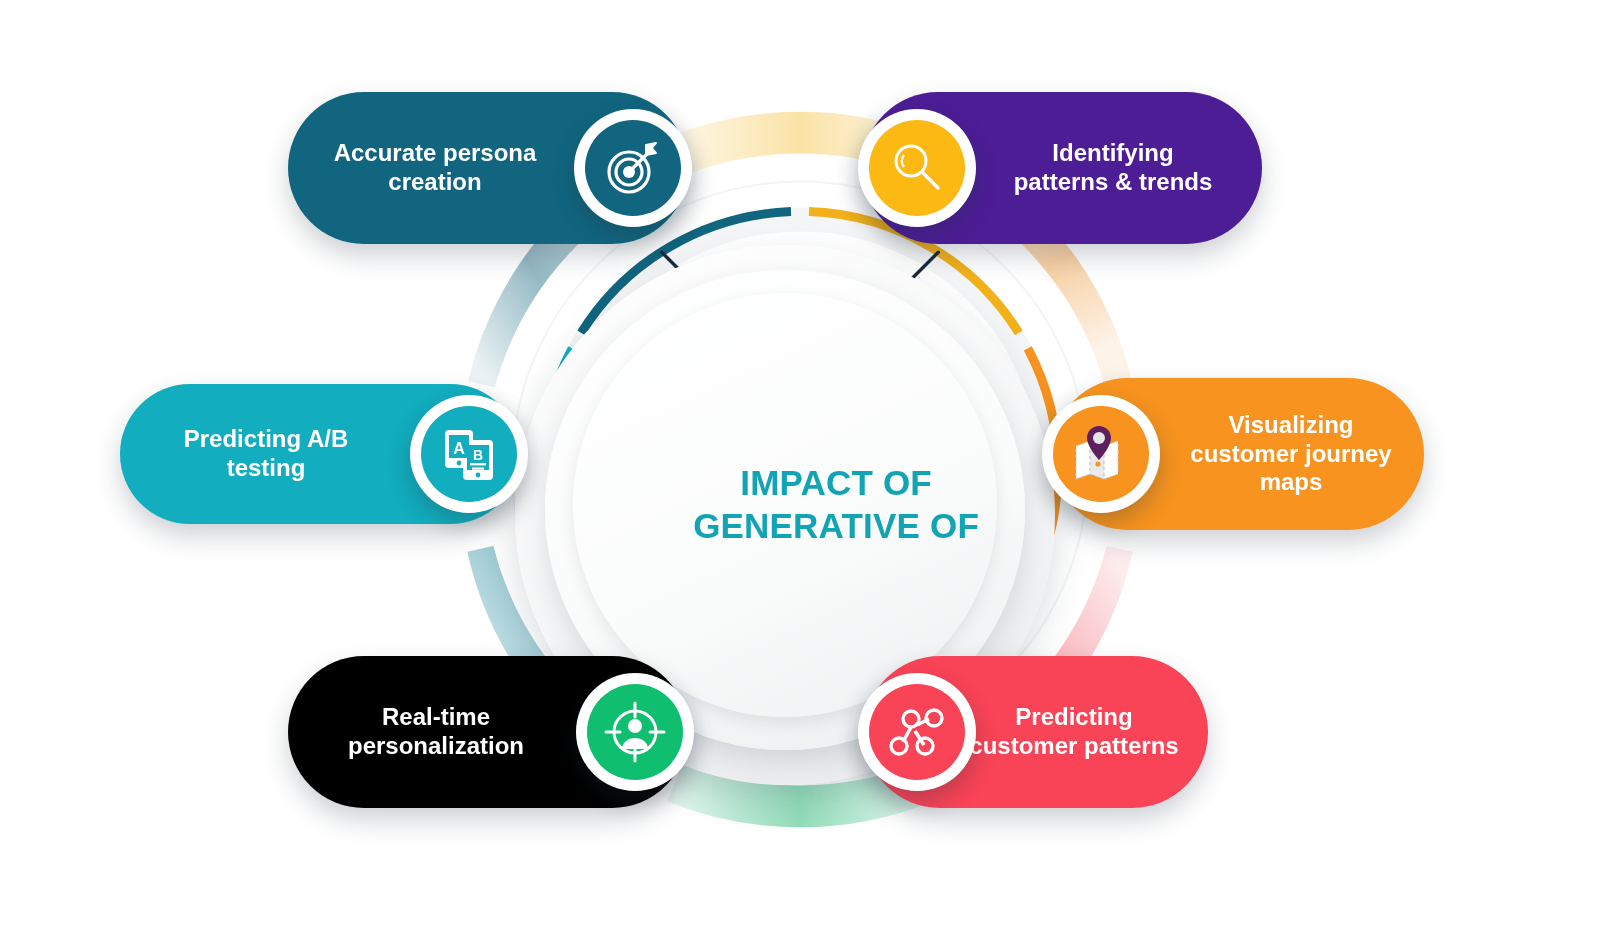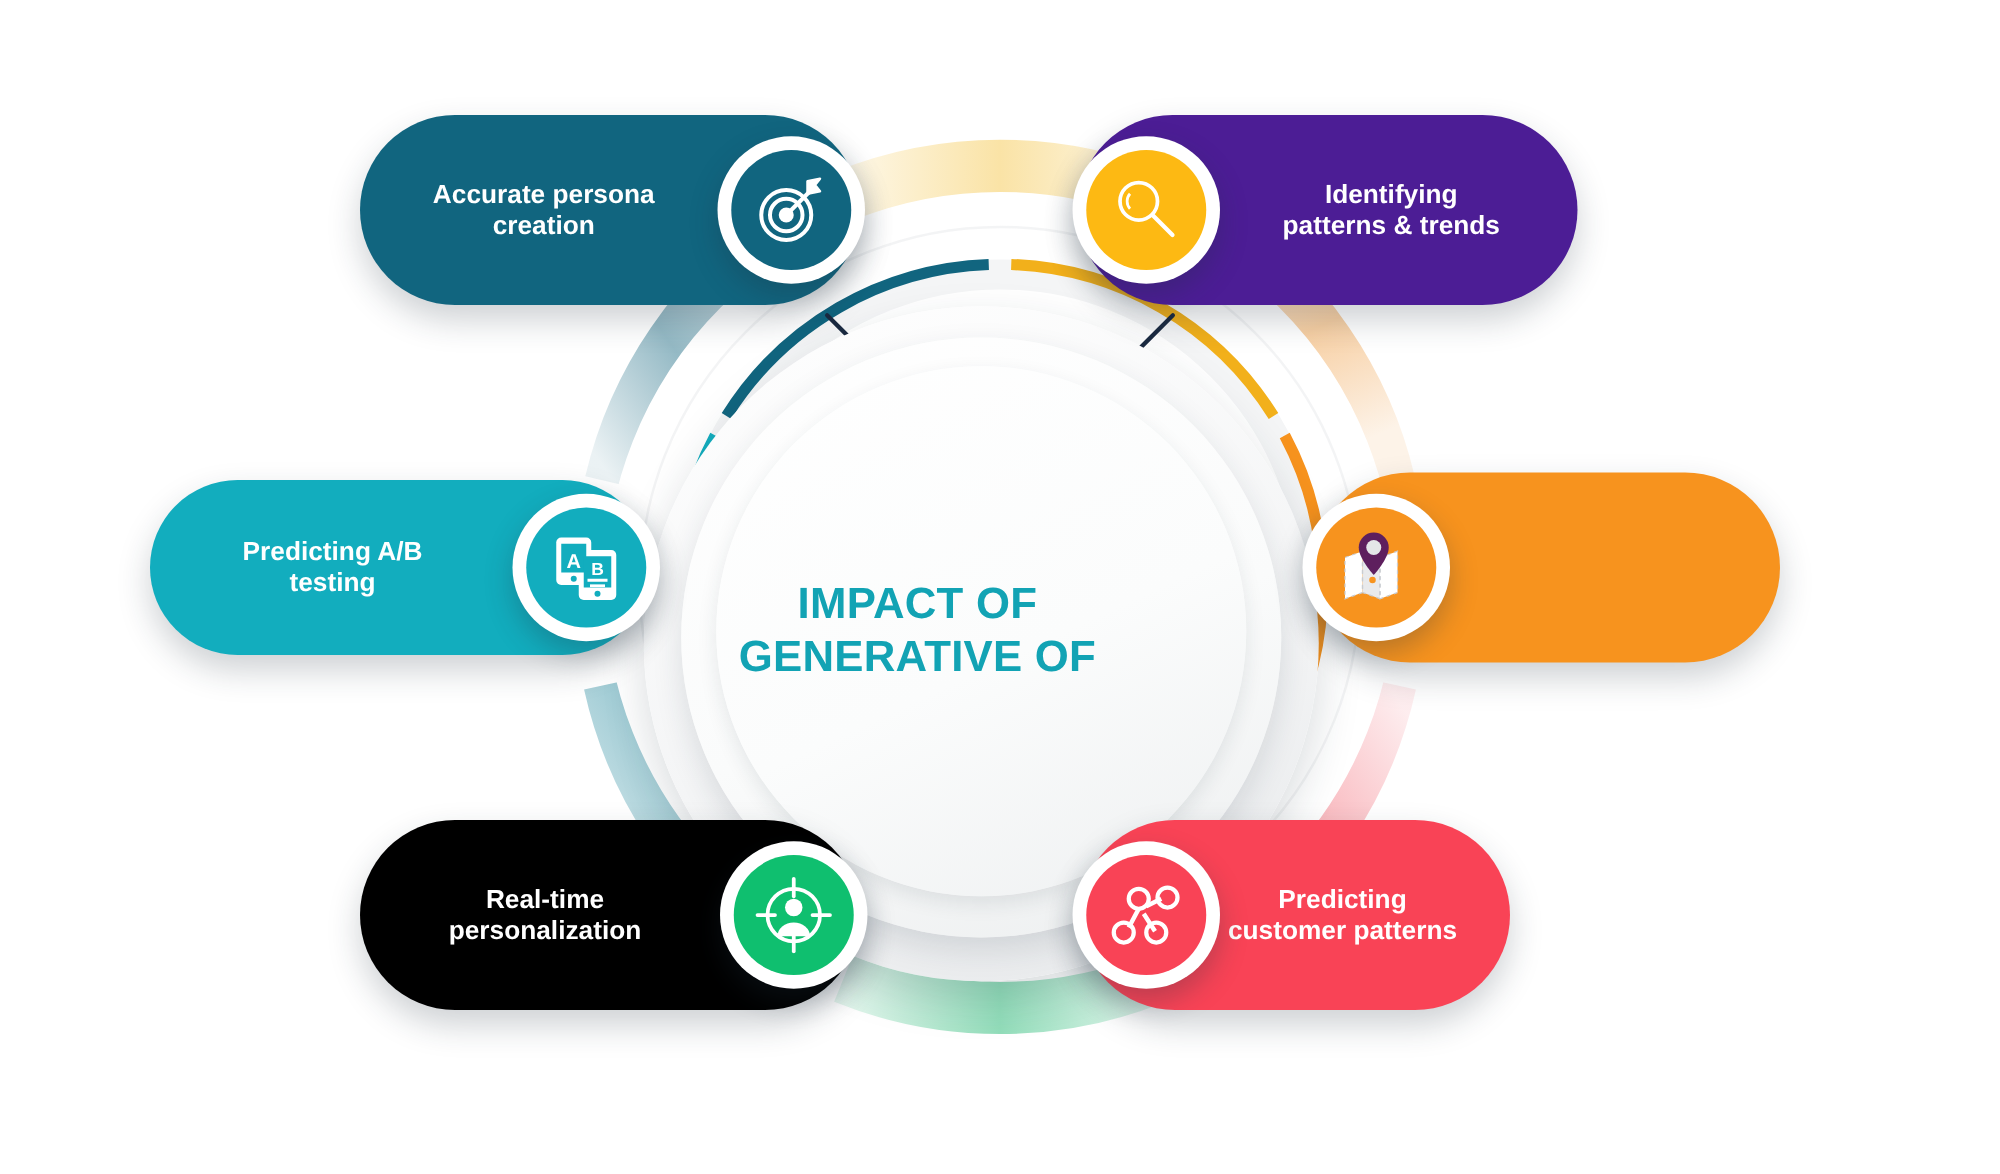--- a/index.html
+++ b/index.html
@@ -26,39 +26,39 @@
   }
   .disc-mid{
     position:absolute;left:60px;top:55px;width:480px;height:480px;border-radius:50%;
     background:linear-gradient(160deg,#ffffff 0%,#fafbfb 55%,#eceeef 100%);
     box-shadow:0 10px 24px rgba(30,45,60,.13);
   }
   .disc-inner{
     position:absolute;left:88px;top:78px;width:424px;height:424px;border-radius:50%;
     background:linear-gradient(155deg,#ffffff 0%,#fbfcfc 55%,#eef0f1 100%);
     box-shadow:0 6px 16px rgba(30,45,60,.10);
-    display:flex;align-items:center;justify-content:flex-start;
+    display:flex;align-items:center;justify-content:flex-end;
   }
   .center-text{
     text-align:center;line-height:1.22;
     font-weight:700;font-size:35px;letter-spacing:.2px;
     padding:0 18px;
   }
   .center-text .l1,.center-text .l2,.center-text .l3{color:#12A3B4;display:block;}
   .center-text .l4{color:#146280;display:block;}
 
   
   .pill{
     position:absolute;z-index:5;
     display:flex;align-items:center;
     border-radius:999px;
     box-shadow:0 12px 26px rgba(30,45,60,.22);
   }
   .pill .label{
-    color:#ffffff;font-weight:700;font-size:21px;line-height:1.2;
+    color:#ffffff;font-weight:700;font-size:24px;line-height:1.2;
     text-align:center;white-space:pre-line;
   }
   .badge{
     position:absolute;top:50%;transform:translateY(-50%);
     width:118px;height:118px;border-radius:50%;
     background:#ffffff;
     display:flex;align-items:center;justify-content:center;
     box-shadow:0 10px 22px rgba(30,45,60,.28);
   }
   .badge .inner{
@@ -253,20 +253,23 @@
           <text x="20" y="30" font-family="&quot;Liberation Sans&quot;, sans-serif" font-size="16" font-weight="700" fill="#ffffff" text-anchor="middle">A</text>
           <text x="39" y="36" font-family="&quot;Liberation Sans&quot;, sans-serif" font-size="14" font-weight="700" fill="#ffffff" text-anchor="middle">B</text>
           <rect x="31" y="39" width="16" height="2.4" fill="#ffffff"></rect>
           <rect x="33" y="43.5" width="12" height="2.2" fill="#ffffff"></rect>
         </svg>
       </div>
     </div>
   </div>
 
   <div class="pill" id="pill-journey">
+    <div class="label">Visualizing
+customer journey
+maps</div>
     <div class="badge">
       <div class="inner">
         <svg width="62" height="60" viewBox="0 0 62 60">
           <g>
             <path d="M6 22 L20 17 L20 50 L6 55 Z" fill="#ffffff"></path>
             <path d="M20 17 L34 22 L34 55 L20 50 Z" fill="#e9eaec"></path>
             <path d="M34 22 L48 17 L48 50 L34 55 Z" fill="#ffffff"></path>
             <path d="M6 22 L20 17 L20 50 L6 55 Z" fill="none" stroke="#c9ccd0" stroke-width="1" stroke-dasharray="3 3"></path>
             <path d="M20 17 L34 22 L34 55 L20 50 Z" fill="none" stroke="#c9ccd0" stroke-width="1" stroke-dasharray="3 3"></path>
             <path d="M34 22 L48 17 L48 50 L34 55 Z" fill="none" stroke="#c9ccd0" stroke-width="1" stroke-dasharray="3 3"></path>

